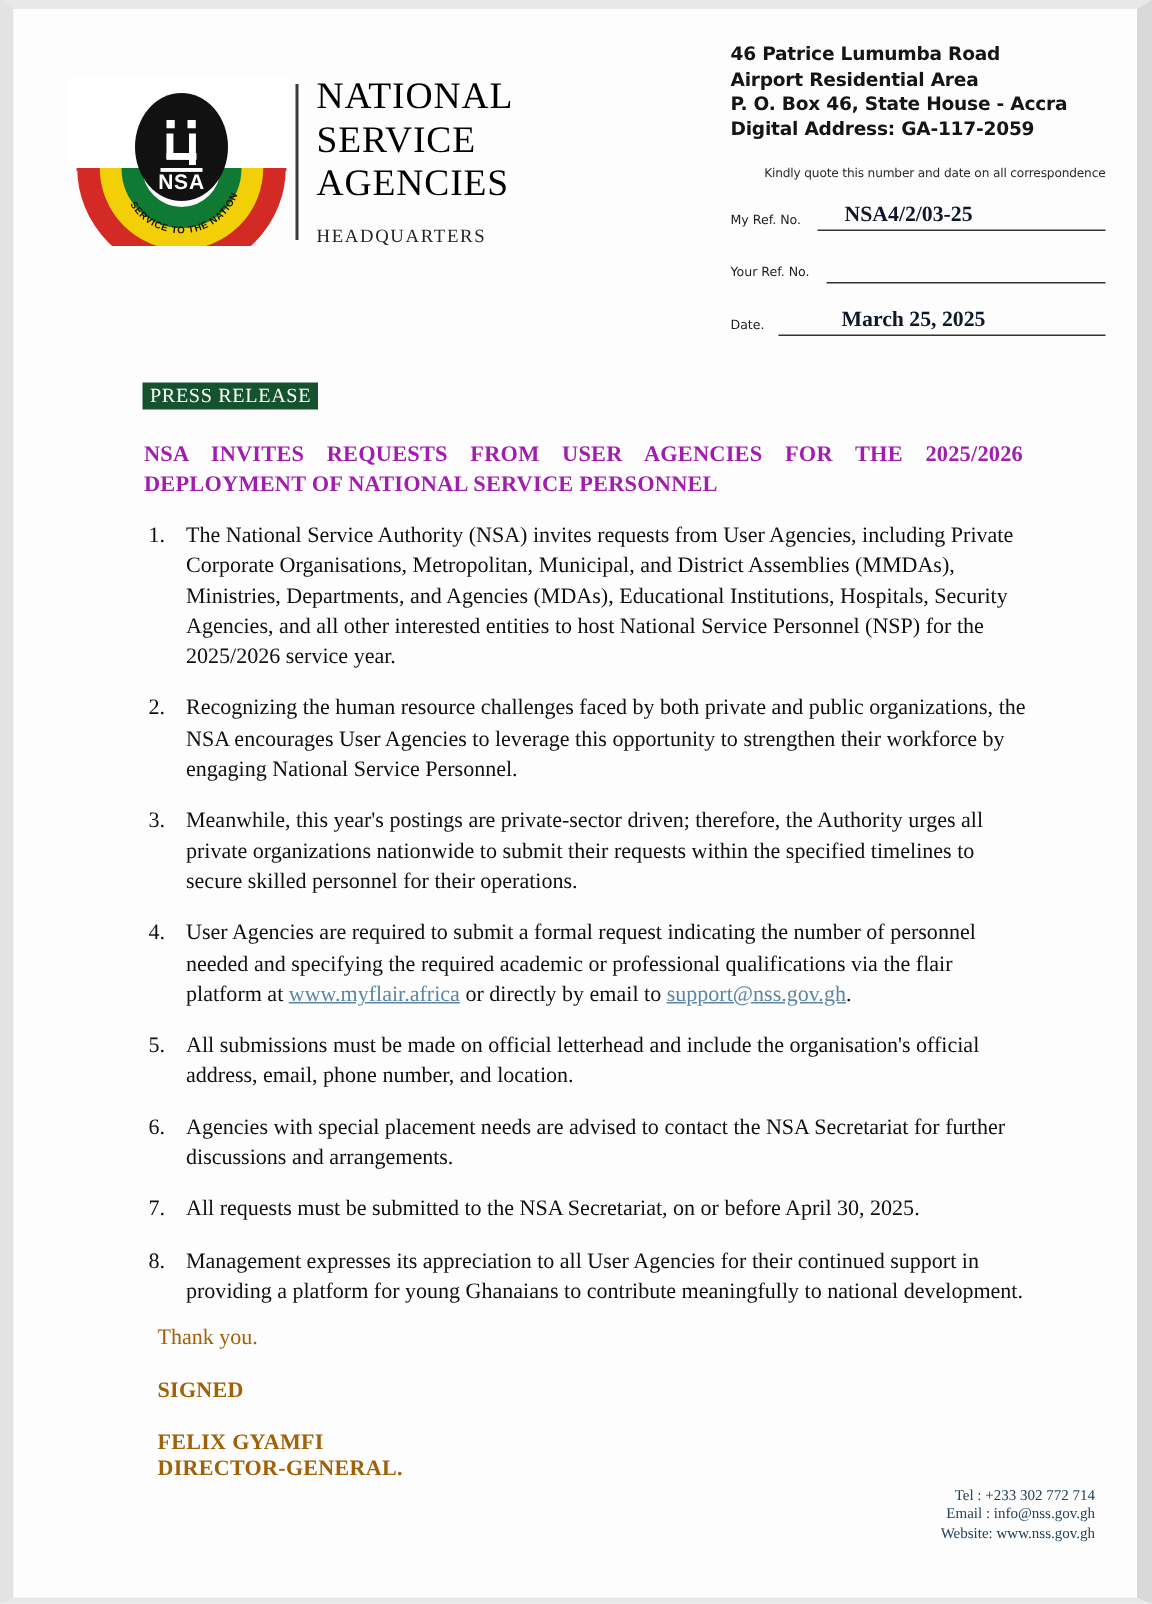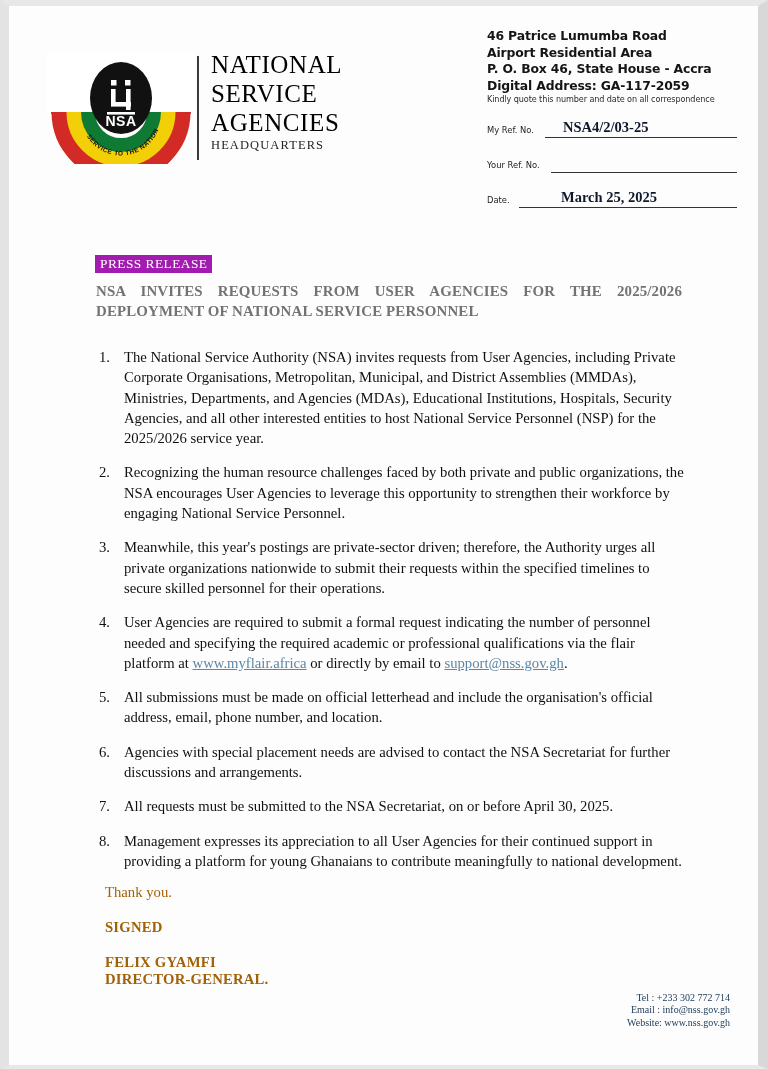--- a/index.html
+++ b/index.html
@@ -73,21 +73,21 @@
     letter-spacing: 0.6px;
     line-height: 29px;
     color: #000000;
     white-space: nowrap;
   }
   .logo-words .lw-sub {
     font-family: "Liberation Serif", serif;
     font-size: 12.5px;
     letter-spacing: 1.1px;
     color: #242424;
-    margin-top: 1px;
+    margin-top: 13px;
   }
 
   
   .address-block {
     position: absolute;
     left: 478px;
     top: 22px;
     width: 250px;
   }
   .addr-line {
@@ -96,23 +96,24 @@
     font-weight: bold;
     color: #151515;
     line-height: 16.6px;
     letter-spacing: -0.15px;
     white-space: nowrap;
   }
   .quote-note {
     font-family: "DejaVu Sans", sans-serif;
     font-size: 8.1px;
     color: #2a2a2a;
-    margin-top: 0;
+    margin-top: 16px;
     letter-spacing: -0.1px;
     white-space: nowrap;
+    text-align: right;
   }
 
   .ref-row {
     position: relative;
     height: 19px;
     margin-top: 16px;
   }
   .ref-label {
     position: absolute;
     left: 0;
@@ -141,41 +142,41 @@
   #ref-my .ref-value { left: 76px; }
   #ref-your .ref-rule  { left: 64px; right: 0; }
   #ref-date .ref-rule  { left: 32px; right: 0; }
   #ref-date .ref-value { left: 74px; }
 
   
   .press-badge {
     position: absolute;
     left: 86px;
     top: 249px;
-    background: #a21caf;
+    background: #14532d;
     color: #ffffff;
     font-family: "Liberation Serif", serif;
     font-size: 13.4px;
     font-weight: normal;
     letter-spacing: 0.45px;
     padding: 2px 5px 3px 5px;
     line-height: 13px;
   }
 
   .headline {
     position: absolute;
     left: 87px;
-    top: 276px;
+    top: 288px;
     width: 586px;
     font-family: "Liberation Serif", serif;
     font-weight: bold;
     font-size: 14.9px;
     line-height: 19.6px;
     letter-spacing: 0.15px;
-    color: #737373;
+    color: #a21caf;
     text-align: justify;
   }
 
   .body-list {
     position: absolute;
     left: 87px;
     top: 341px;
     width: 588px;
   }
   .item {

